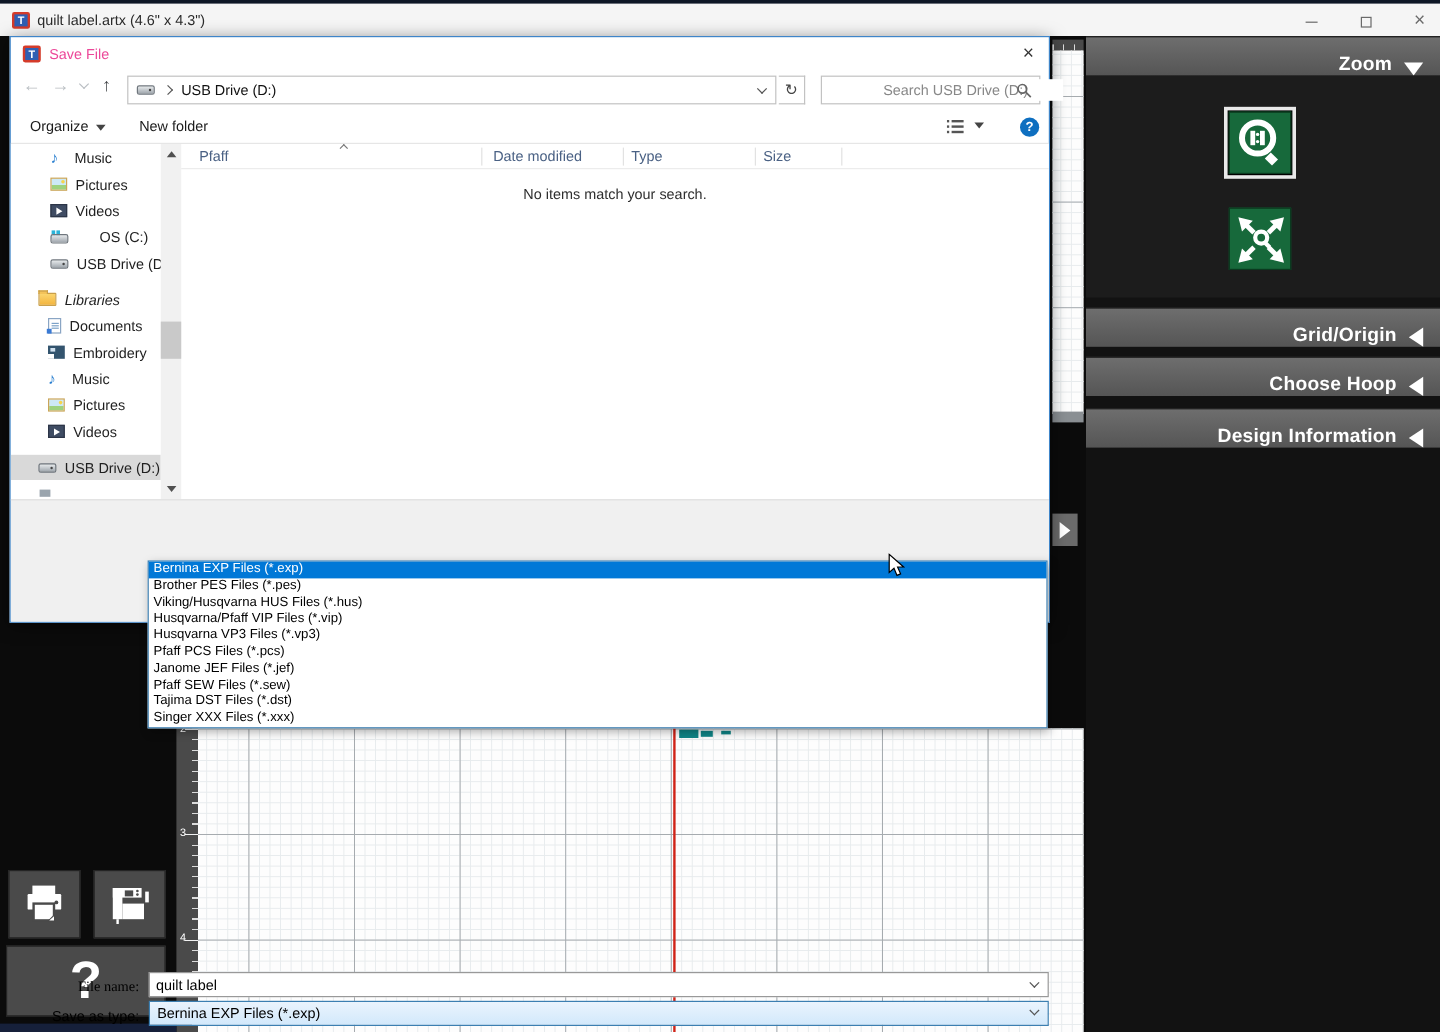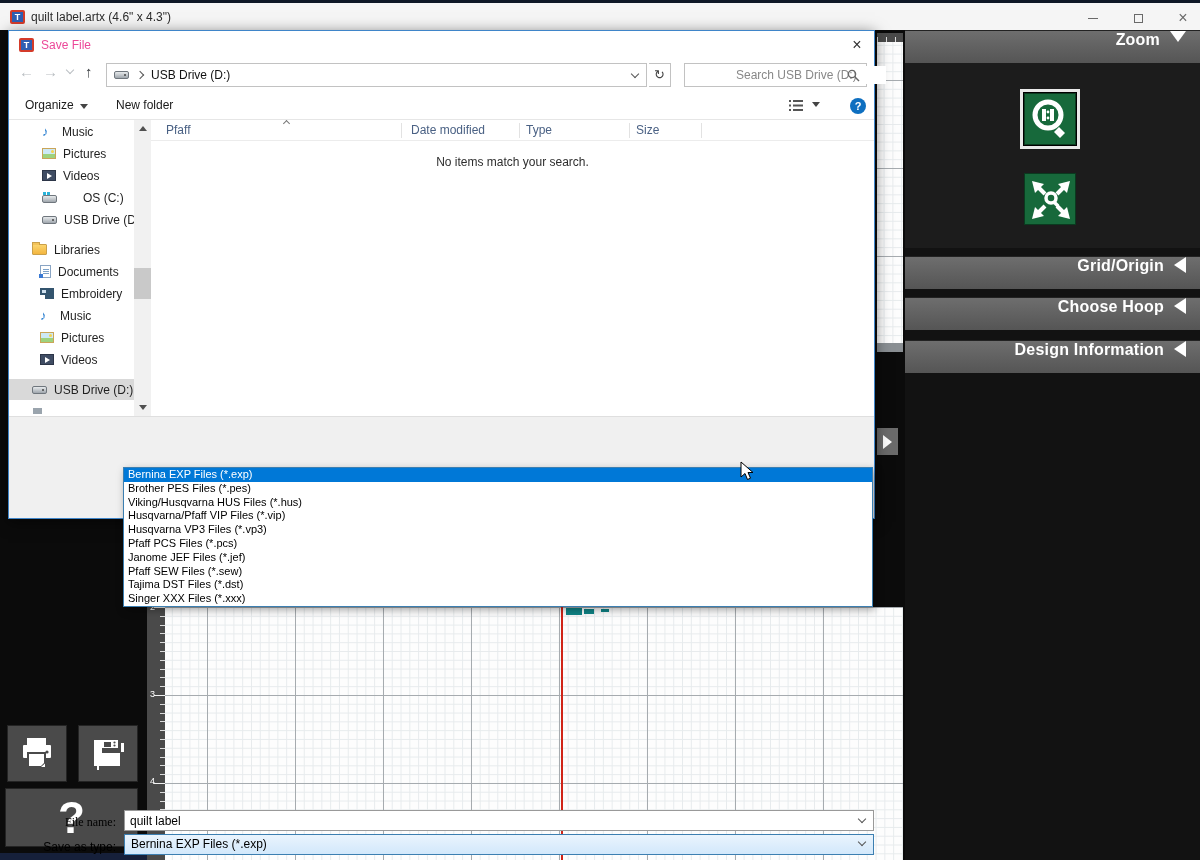--- a/index.html
+++ b/index.html
@@ -19,21 +19,21 @@
   #btn-min { left:1078px; }
   #btn-min i { display:inline-block; width:10px; height:1px; background:#6a6a6a; vertical-align:middle; }
   #btn-max { left:1123px; }
   #btn-max i { display:inline-block; width:9px; height:9px; border:1px solid #6a6a6a; vertical-align:middle; }
   #btn-close { left:1168px; font-size:16px; line-height:17px; }
 
   
   #rpanel { left:905px; top:30px; width:295px; height:830px; background:#121212; }
   .sec-head { position:absolute; left:0; width:295px; height:33px;
               background:linear-gradient(#6e6e6e,#555); border-top:1px solid #222;
-              display:flex; align-items:flex-start; justify-content:flex-end; gap:10px; padding-right:14px;
+              display:flex; align-items:flex-end; justify-content:flex-end; gap:10px; padding-right:14px;
               color:#fff; font-weight:bold; font-size:16px; letter-spacing:.2px; }
   .tri-down { width:0; height:0; border-left:8px solid transparent; border-right:8px solid transparent; border-top:11px solid #fff; }
   .tri-left { width:0; height:0; border-top:8px solid transparent; border-bottom:8px solid transparent; border-right:12px solid #fff; }
   #sec-zoom   { top:0; }
   #zoom-body  { position:absolute; left:0; top:33px; width:295px; height:185px; background:#1c1c1c; }
   #sec-grid   { top:226px; }
   #sec-hoop   { top:267px; }
   #sec-info   { top:310px; }
   .tool-frame { position:absolute; left:115px; top:26px; border:3px solid #e9e9e9; background:#000; padding:1px; }
   .gtool { display:block; width:52px; height:52px; background:#17693b; border:1px solid #0a3a1f; }
@@ -338,21 +338,21 @@
             <span class="ico ico-os">
               <span class="fl"></span>
               <span class="dr"></span>
             </span>
             <span>OS (C:)</span>
           </div>
         <div class="srow ind-a" style="top:89px;">
             <span class="ico ico-drive"></span>
             <span>USB Drive (D:)</span>
           </div>
-        <div class="srow ind-b" style="top:119px;">
+        <div class="srow ind-b" style="top:119px;font-style:italic;">
             <span class="ico ico-folder"></span>
             <span>Libraries</span>
           </div>
         <div class="srow ind-c" style="top:141px;">
             <span class="ico ico-doc"></span>
             <span>Documents</span>
           </div>
         <div class="srow ind-c" style="top:163px;">
             <span class="ico ico-emb"></span>
             <span>Embroidery</span>

